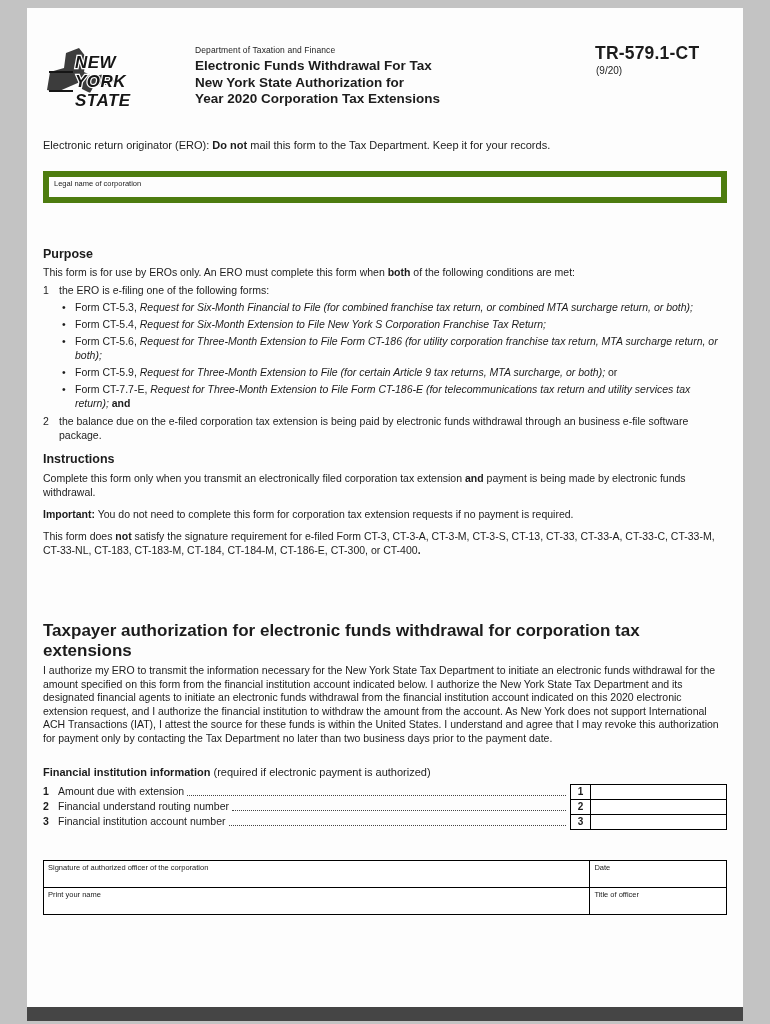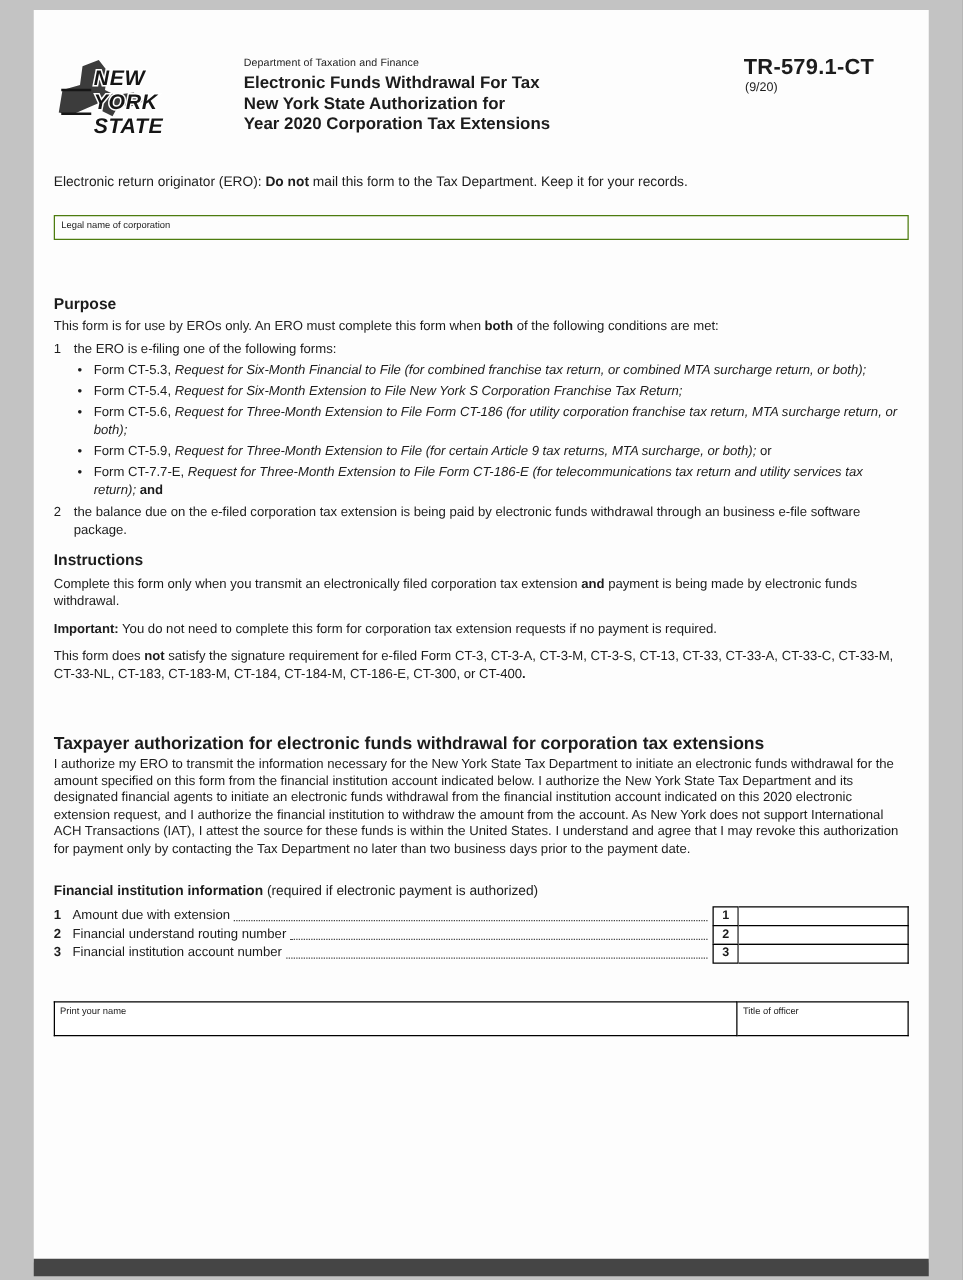--- a/index.html
+++ b/index.html
@@ -36,22 +36,22 @@
   .title { font-size: 13.5px; font-weight: bold; line-height: 16.5px; }
   .hdr-right { width: 132px; flex-shrink: 0; padding-top: 1px; }
   .form-number { font-size: 17.5px; font-weight: bold; letter-spacing: .2px; }
   .revision { font-size: 10px; margin-top: 1px; padding-left: 1px; }
 
   
   p.body, .numbered, li { font-size: 10.5px; line-height: 14px; }
   .ero-note { font-size: 11px; margin-top: 23px; }
 
   .legal-box {
-    border: 1px solid #4d7c0f;
-    height: 20px;
+    border: 6px solid #4d7c0f;
+    height: 32px;
     margin-top: 20px;
     padding: 2px 5px;
     font-size: 7.5px;
     color: #222;
   }
 
   h2.sect { font-size: 12.5px; font-weight: bold; margin-top: 44px; }
   h2.sect2 { font-size: 12.5px; font-weight: bold; margin-top: 10px; }
   .intro { margin-top: 4px; }
 
@@ -59,21 +59,21 @@
   .numbered .n { width: 16px; flex-shrink: 0; }
   .numbered .t { flex: 1; }
 
   ul.bullets { list-style: none; padding-left: 19px; margin-top: 2px; }
   ul.bullets li { position: relative; padding-left: 13px; margin-top: 3px; }
   ul.bullets li::before { content: "\2022"; position: absolute; left: 0; top: 0; }
 
   .para { margin-top: 8px; }
   .para-first { margin-top: 5px; }
 
-  .auth-head { font-size: 14px; font-weight: bold; margin-top: 40px; }
+  .auth-head { font-size: 17px; font-weight: bold; margin-top: 64px; }
   .auth-body { font-size: 10.5px; line-height: 13.6px; margin-top: 3px; text-align: left; }
 
   .fin-head { font-size: 11px; margin-top: 20px; }
 
   .fin-rows { margin-top: 7px; }
   .fin-row { display: flex; align-items: stretch; height: 16px; margin-top: -1px; font-size: 10.5px; }
   .fin-num { width: 15px; flex-shrink: 0; font-weight: bold; line-height: 15px; }
   .fin-label { white-space: nowrap; line-height: 15px; }
   .fin-dots { flex: 1; border-bottom: 1px dotted #444; margin: 0 4px 4px 3px; }
   .fin-box-num {
@@ -195,20 +195,28 @@
         <span class="fin-box-val"></span>
       </div>
     </div>
 
     <table class="sig">
       <colgroup>
           <col class="c1">
           <col>
         </colgroup>
       <tbody>
+          <tr>
+        <td>
+          <span>Signature of authorized officer of the corporation</span>
+        </td>
+        <td>
+          <span>Date</span>
+        </td>
+      </tr>
       <tr>
         <td>
           <span>Print your name</span>
         </td>
         <td>
           <span>Title of officer</span>
         </td>
       </tr>
     </tbody>
       </table>

